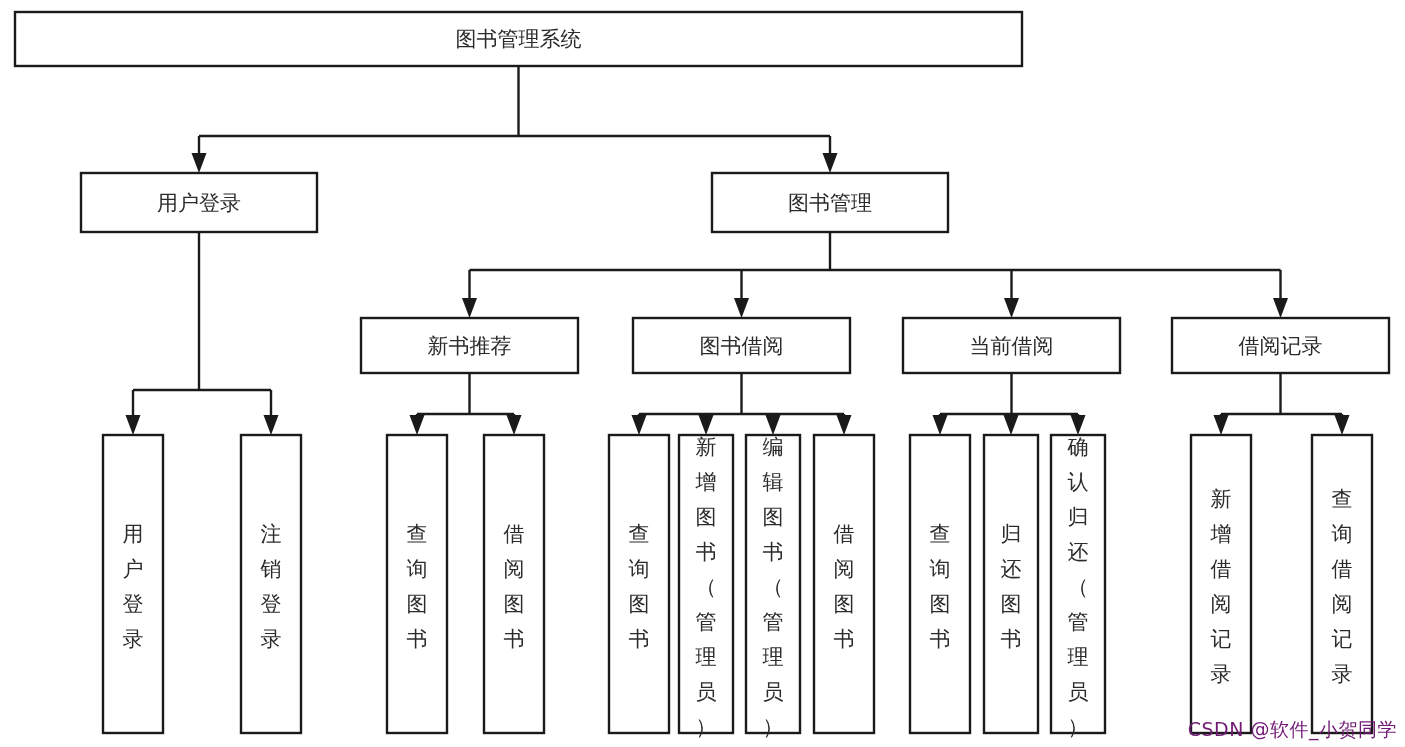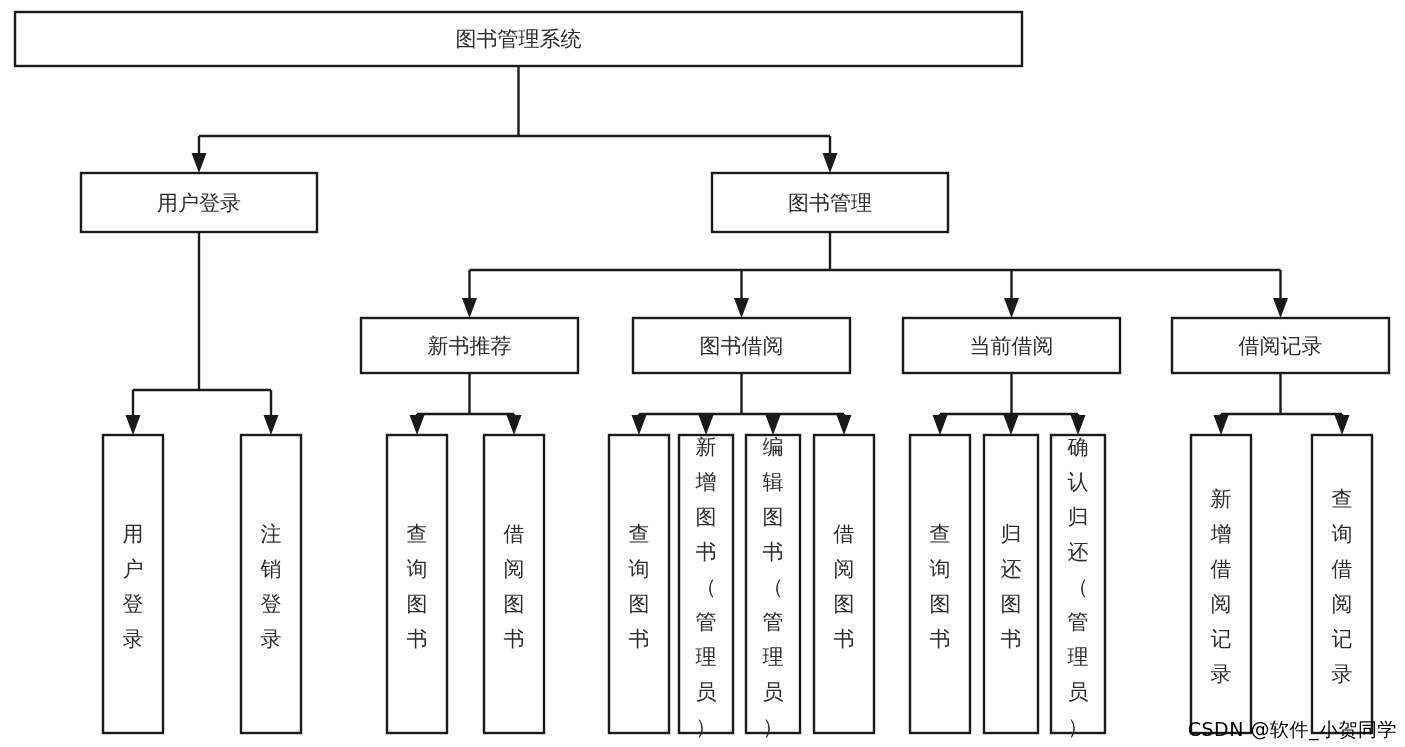--- a/index.html
+++ b/index.html
@@ -52,21 +52,21 @@
   .node-label-v {
     fill: #2b2b2b;
     font-family: "DejaVu Sans", "Liberation Sans", sans-serif;
     font-size: 21px;
     text-anchor: middle;
   }
   .watermark-text {
     position: absolute;
     right: 8px;
     bottom: 4px;
-    color: #000000;
+    color: #701a75;
     font-size: 19px;
     font-family: "DejaVu Sans", "Liberation Sans", sans-serif;
     white-space: nowrap;
     letter-spacing: 0.5px;
     pointer-events: none;
   }
 </style>
 </head>
 <body>
 

